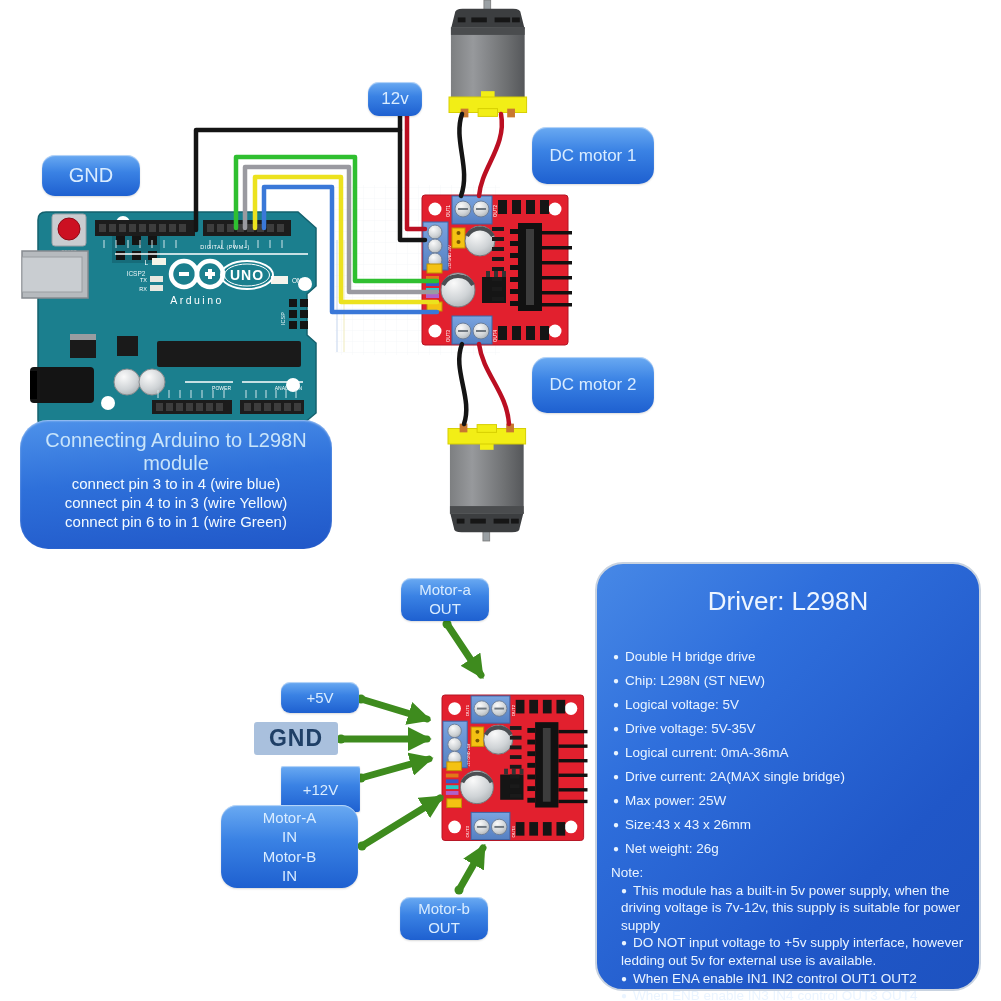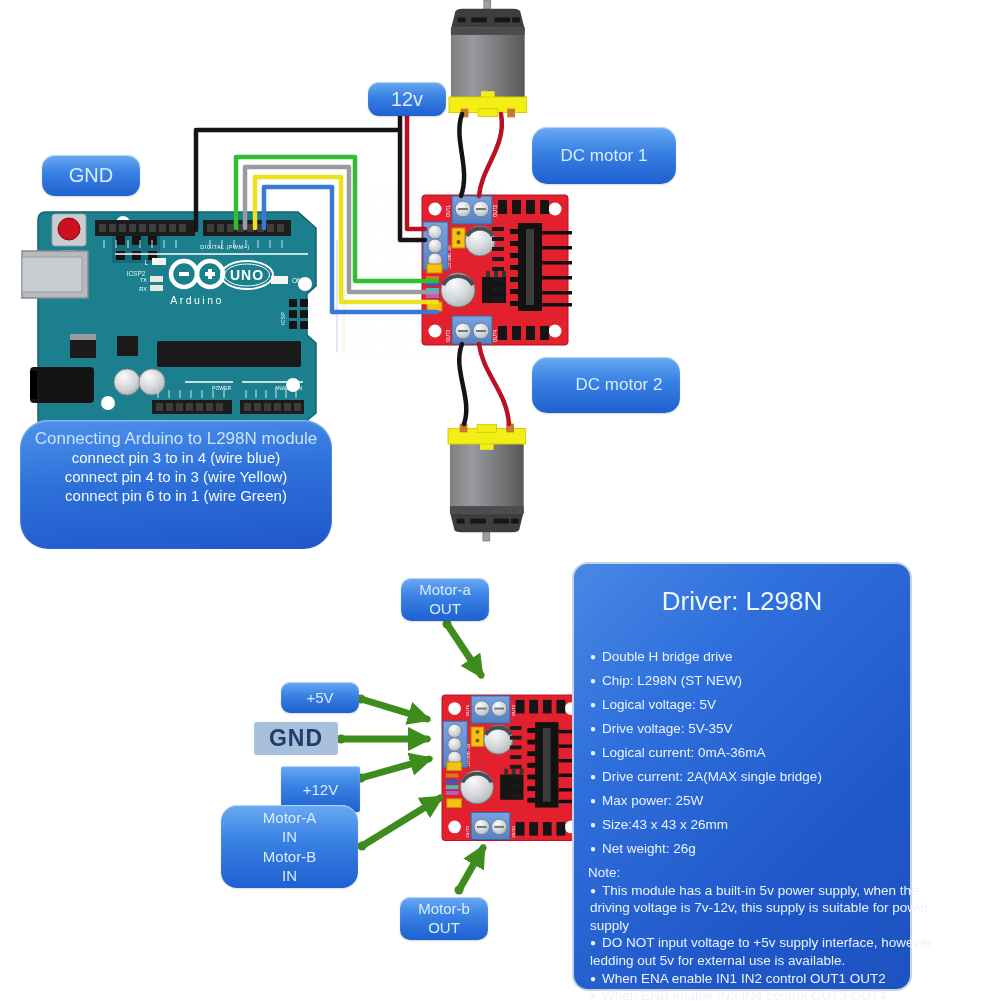--- a/index.html
+++ b/index.html
@@ -5,45 +5,45 @@
   html,body{margin:0;padding:0;background:#fff;}
   #stage{position:relative;width:1001px;height:1001px;background:#ffffff;overflow:hidden;
          font-family:"Liberation Sans",sans-serif;}
   #art{position:absolute;left:0;top:0;}
   .lbl{position:absolute;display:flex;flex-direction:column;align-items:center;justify-content:center;
        background:linear-gradient(180deg,#6aaaf2 0%,#3a82e4 42%,#1e60d0 100%);
        color:#d9ecff;border-radius:10px;text-align:center;
        box-shadow:inset 0 1px 1px rgba(255,255,255,.55), 0 1px 2px rgba(0,0,0,.15);}
   .lbl div{line-height:1.25;}
   #lbl-gnd-top{left:42px;top:155px;width:98px;height:41px;border-radius:13px;font-size:20px;}
-  #lbl-12v{left:368px;top:82px;width:78px;height:34px;border-radius:11px;font-size:20px;}
-  #lbl-dcm1{left:532px;top:127px;width:144px;height:57px;border-radius:15px;font-size:17px;}
-  #lbl-dcm2{left:532px;top:357px;width:122px;height:56px;border-radius:15px;font-size:17px;padding-left:26px;}
+  #lbl-12v{left:368px;top:82px;width:54px;height:34px;border-radius:11px;font-size:17px;}
+  #lbl-dcm1{left:532px;top:127px;width:122px;height:57px;border-radius:15px;font-size:17px;}
+  #lbl-dcm2{left:532px;top:357px;width:122px;height:56px;border-radius:15px;font-size:17px;}
   #lbl-maout{left:401px;top:578px;width:88px;height:43px;font-size:15px;}
   #lbl-5v{left:281px;top:682px;width:78px;height:31px;font-size:15px;border-radius:9px;}
   #lbl-gndb{left:254px;top:722px;width:84px;height:33px;font-size:23px;border-radius:3px;
             background:#a9c0dd;color:#1f3f66;box-shadow:none;font-weight:bold;letter-spacing:1px;}
   #lbl-12vb{left:281px;top:766px;width:79px;height:46px;font-size:15px;border-radius:2px;}
   #lbl-min{left:221px;top:805px;width:137px;height:83px;font-size:15px;border-radius:16px;}
   #lbl-min div{line-height:19.5px;}
   #lbl-mbout{left:400px;top:897px;width:88px;height:43px;font-size:15px;}
   #infobox{position:absolute;left:20px;top:420px;width:312px;height:129px;border-radius:28px;
            background:linear-gradient(175deg,#4e92ea 0%,#2e70da 45%,#2057c8 100%);
            box-shadow:inset 0 1px 2px rgba(255,255,255,.5);text-align:center;color:#f0f8ff;}
-  #infobox .ib-title{margin-top:9px;font-size:17px;color:#c8e4fa;}
+  #infobox .ib-title{margin-top:9px;font-size:20px;color:#c8e4fa;}
   #infobox .ib-lines{font-size:15px;line-height:18.8px;color:#f4fbff;}
-  #panel{position:absolute;left:572px;top:562px;width:340px;height:429px;border-radius:16px;
+  #panel{position:absolute;left:595px;top:562px;width:386px;height:429px;border-radius:28px;
          background:linear-gradient(135deg,#4788e6 0%,#2f6fdc 30%,#2057c8 72%,#1d52c0 100%);
          border:2px solid #c9d3e0;box-sizing:border-box;color:#eaf4ff;}
   #panel .p-title{margin-top:22px;text-align:center;font-size:26px;color:#eef6ff;}
   #panel .p-specs{margin:28px 0 0 16px;}
   #panel .spec{font-size:13.5px;line-height:24px;white-space:nowrap;}
   #panel .blt{font-size:10px;margin-right:6px;vertical-align:1px;}
   #panel .p-notelabel{margin:3px 0 0 14px;font-size:13.5px;line-height:17.6px;}
-  #panel .note{margin-left:16px;width:354px;font-size:13.5px;line-height:17.6px;}
+  #panel .note{margin-left:24px;width:354px;font-size:13.5px;line-height:17.6px;}
 </style>
 </head>
 <body>
 
 <div id="stage">
 
 <svg id="art" width="1001" height="1001" viewBox="0 0 1001 1001">
   <defs>
     <marker id="arr" viewBox="0 0 10 10" refX="8" refY="5" markerWidth="3.4" markerHeight="3.4" orient="auto-start-reverse">
       <path d="M0,0 L10,5 L0,10 z" fill="#3e8b1e"></path>

